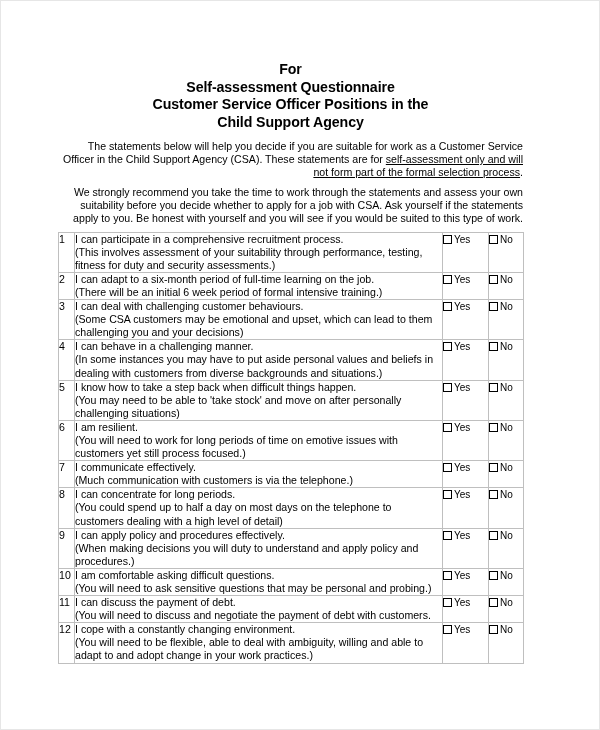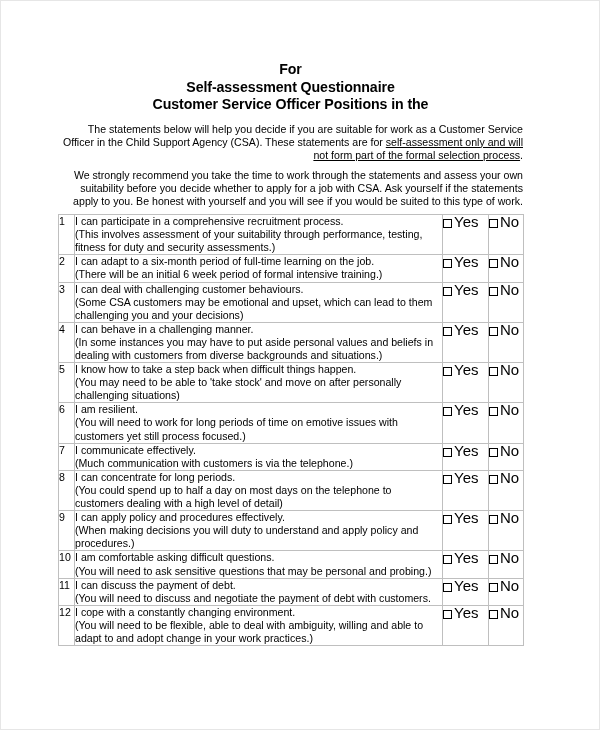--- a/index.html
+++ b/index.html
@@ -95,21 +95,21 @@
     font-size: 10.6px;
     line-height: 13.1px;
     padding: 2px 3px 3px 6px;
   }
   .stmt-main { display: block; }
   .stmt-note { display: block; }
 
   .cell-opt {
     padding: 3px 0 3px 5px;
     white-space: nowrap;
-    font-size: 15px;
+    font-size: 10px;
     line-height: 13.1px;
   }
   .optwrap {
     display: inline-block;
     white-space: nowrap;
   }
   .checkbox {
     display: inline-block;
     width: 9px;
     height: 9px;
@@ -126,20 +126,21 @@
 </head>
 <body>
 
 <div class="page">
   <div class="content">
 
     <div class="title-block">
       <span class="title-line for-line">For</span>
       <span class="title-line">Self-assessment Questionnaire</span>
       <span class="title-line">Customer Service Officer Positions in the</span>
+      <span class="title-line">Child Support Agency</span>
     </div>
 
     <div class="intro">
       <p><span>The statements below will help you decide if you are suitable for work as a Customer Service Officer in the Child Support Agency (CSA). These statements are for </span><span class="u">self-assessment only and will not form part of the formal selection process</span><span>.</span></p>
       <p>We strongly recommend you take the time to work through the statements and assess your own suitability before you decide whether to apply for a job with CSA. Ask yourself if the statements apply to you. Be honest with yourself and you will see if you would be suited to this type of work.</p>
     </div>
 
     <table class="q-table">
       <colgroup>
         <col class="col-num">

